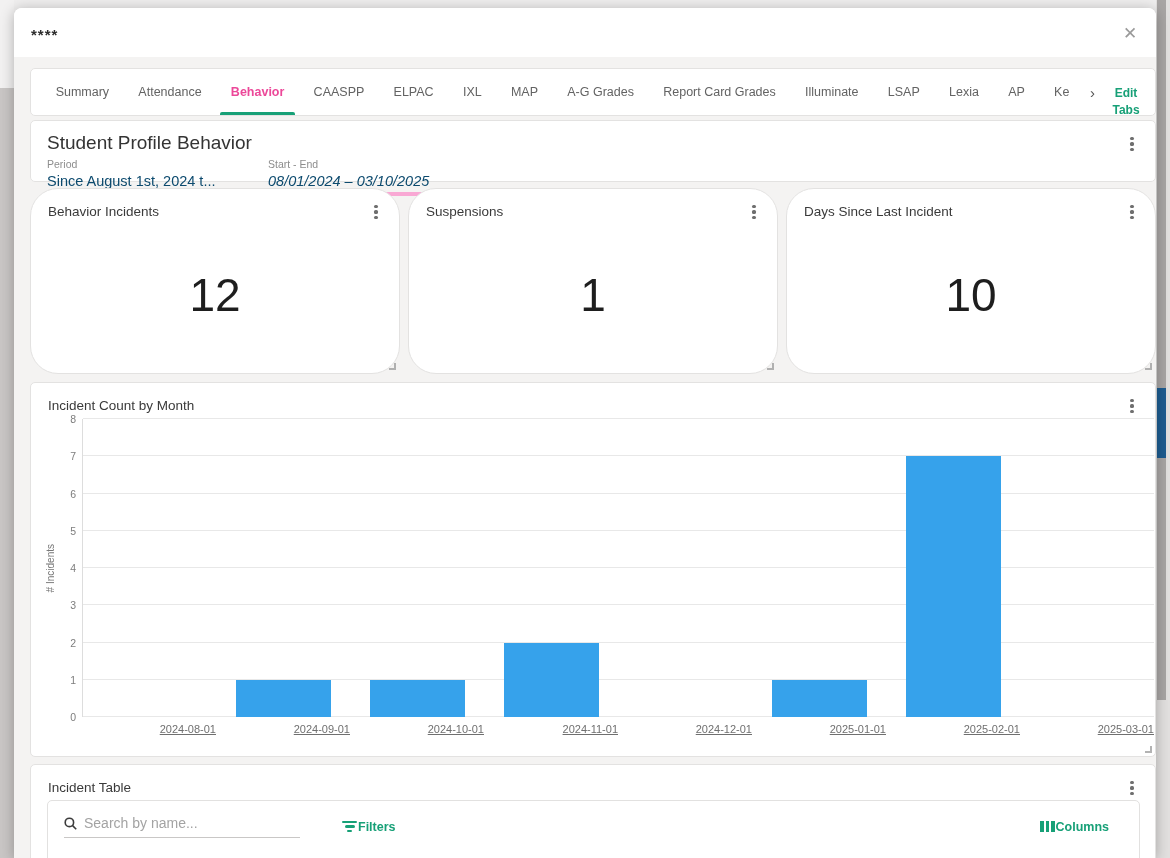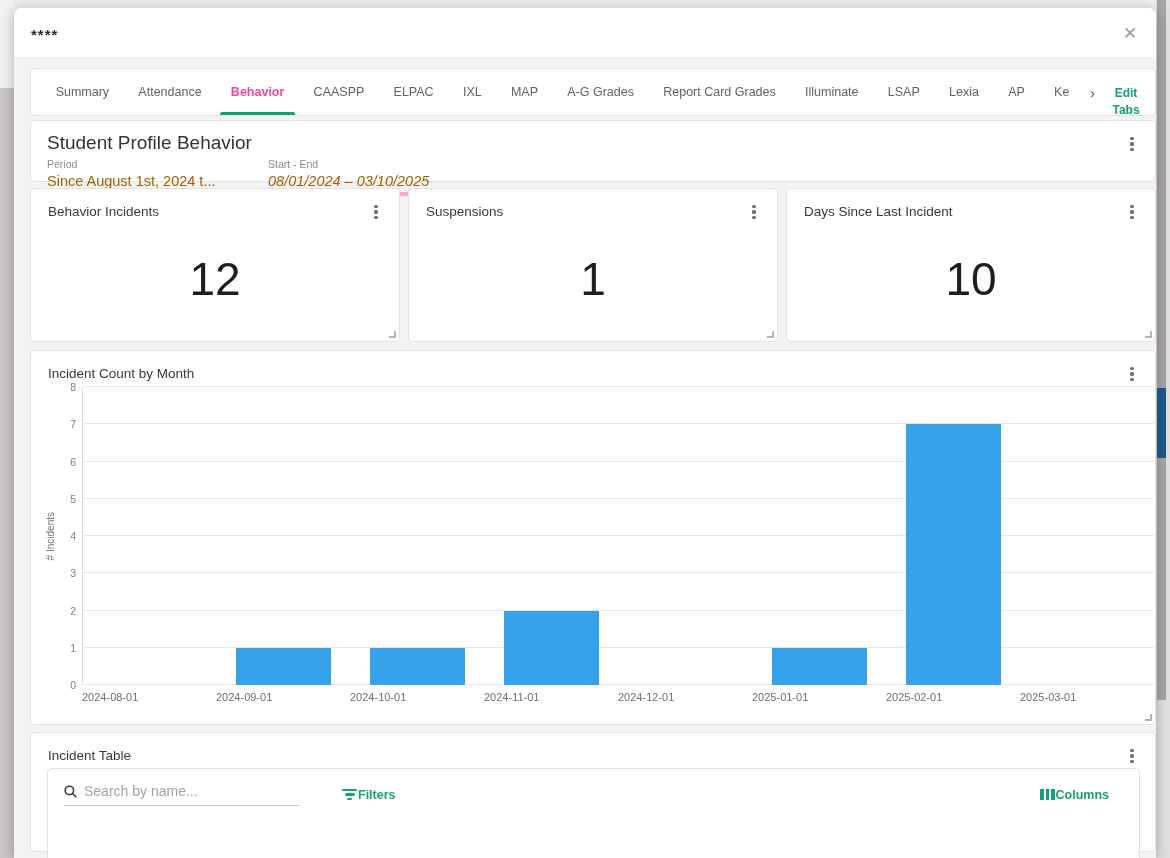--- a/index.html
+++ b/index.html
@@ -43,40 +43,40 @@
   .resize-handle { position:absolute; right:3px; bottom:3px; width:7px; height:7px;
     border-right:2px solid #9a9a9a; border-bottom:2px solid #9a9a9a; opacity:.75; cursor:nwse-resize; }
 
   
   .head-card { height:62px; margin-bottom:6px; padding:11px 16px; }
   .page-title { font-size:19px; color:#343434; }
   .fields { display:flex; gap:33px; margin-top:4px; }
   .field { display:flex; flex-direction:column; }
   .field-label { font-size:10.5px; color:#8d8d8d; margin-bottom:1px; }
   .field input { border:none; border-bottom:4px solid #f9a8d4; background:transparent; outline:none;
-    font-family:inherit; font-size:14.5px; color:#a16207; padding:2px 0 3px 0; }
+    font-family:inherit; font-size:14.5px; color:#0c4a6e; padding:2px 0 3px 0; }
   .field input.w1 { width:188px; }
   .field input.w2 { width:180px;font-style:italic; }
 
   
   .stats-row { display:flex; gap:8px; margin-bottom:8px; }
-  .stat-card { flex:1; height:154px; }
+  .stat-card { flex:1; height:186px;border-radius:28px; }
   .card-title { position:absolute; left:17px; top:15px; font-size:13.5px; color:#3a3a3a; }
   .stat-value { position:absolute; left:0; right:0; top:52px; bottom:24px;
     display:flex; align-items:center; justify-content:center; font-size:46px; color:#1e1e1e; }
 
   
   .chart-card { height:375px; margin-bottom:7px; }
   .plot { position:absolute; left:51px; top:36px; width:1072px; height:298px; border-left:1px solid #ddd; }
   .gridline { position:absolute; left:0; right:0; height:1px; background:#e8e8e8; }
   .ytick { position:absolute; right:100%; margin-right:7px; transform:translateY(50%);
     font-size:10.5px; color:#7d7d7d; }
   .bar { position:absolute; bottom:0; background:#36a2eb; }
   .xlabels { position:absolute; left:51px; top:340px; width:1072px; display:flex; }
-  .xlabel { flex:1; text-align:left; font-size:11px; color:#6f6f6f; }
+  .xlabel { flex:1; text-align:right; font-size:11px; color:#6f6f6f;text-decoration:underline; }
   .ylab { position:absolute; left:14px; top:36px; height:298px; display:flex; align-items:center; }
   .ylab span { writing-mode:vertical-rl; transform:rotate(180deg); font-size:10px; color:#777; }
 
   
   .table-card { height:120px; }
   .table-inner { position:absolute; left:16px; right:15px; top:35px; height:120px;
     background:#fff; border:1px solid #e2e1e0; border-radius:5px 5px 0 0; padding:14px 16px 0 16px; }
   .table-toolbar { display:flex; align-items:center; }
   .search-wrap { display:flex; align-items:center; border-bottom:1px solid #c9c7c6; width:236px; padding-bottom:6px; }
   .search-wrap svg { flex:0 0 auto; margin-right:7px; }

